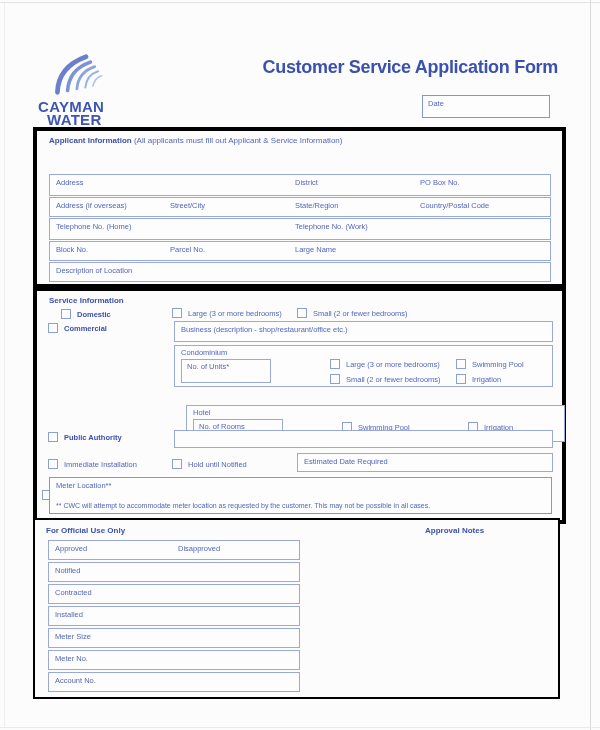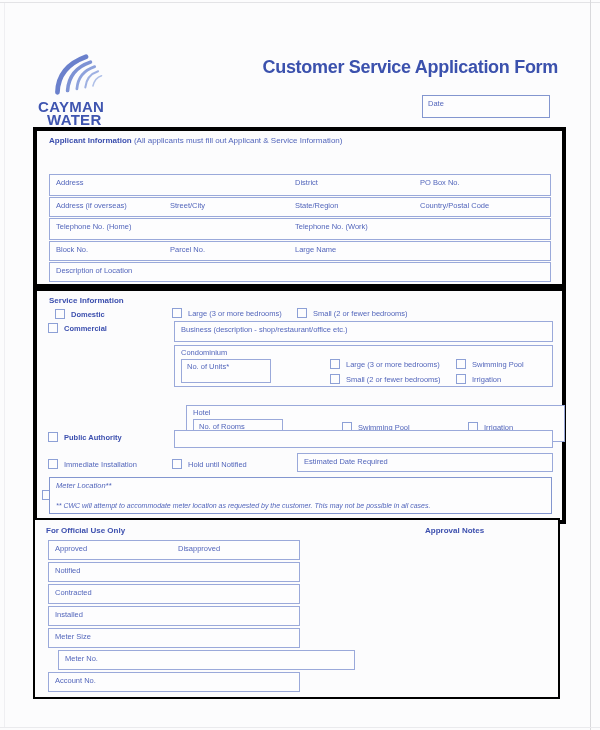--- a/index.html
+++ b/index.html
@@ -90,21 +90,21 @@
     </div>
 
     <div class="fieldbox" style="left:12px;top:131px;width:500px;height:18px;">
       <span class="lbl" style="left:6px;top:4px;">Description of Location</span>
     </div>
   </div>
 
   <div class="sect" style="left:33px;top:287px;width:525px;height:229px;">
     <div class="lbl h8 b" style="left:12px;top:6px;">Service Information</div>
 
-    <div class="cbrow b" style="left:5px;top:18px;padding-left:13px;">
+    <div class="cbrow b" style="left:11px;top:18px;padding-left:13px;">
       <span class="cb"></span><span>Domestic</span>
     </div>
     <div class="cbrow b" style="left:11px;top:32px;">
       <span class="cb"></span><span>Commercial</span>
     </div>
 
     <div class="cbrow" style="left:135px;top:17px;">
       <span class="cb"></span><span>Large (3 or more bedrooms)</span>
     </div>
     <div class="cbrow" style="left:260px;top:17px;">
@@ -159,21 +159,21 @@
     <div class="cbrow" style="left:11px;top:168px;">
       <span class="cb"></span><span>Immediate Installation</span>
     </div>
     <div class="cbrow" style="left:135px;top:168px;">
       <span class="cb"></span><span>Hold until Notified</span>
     </div>
     <div class="fieldbox" style="left:260px;top:162px;width:254px;height:17px;">
       <span class="lbl" style="left:6px;top:4px;">Estimated Date Required</span>
     </div>
 
-    <div class="fieldbox" style="left:12px;top:186px;width:501px;height:35px;border-color:#8396cf;font-style:italic;">
+    <div class="fieldbox" style="left:12px;top:186px;width:501px;height:35px;border-color:#8396cf;">
       <span class="lbl" style="left:6px;top:4px;">Meter Location**</span>
       <span class="note" style="left:6px;top:24px;">**   CWC will attempt to accommodate meter location as requested by the customer. This may not be possible in all cases.</span>
     </div>
   </div>
 
   <div class="sect sect-thick" style="left:33px;top:518px;width:523px;height:177px;">
     <div class="lbl h8 b" style="left:11px;top:7px;">For Official Use Only</div>
     <div class="lbl h8 b" style="left:390px;top:7px;">Approval Notes</div>
 
     <div class="fieldbox" style="left:13px;top:20px;width:250px;height:18px;">
@@ -185,20 +185,20 @@
     </div>
     <div class="fieldbox" style="left:13px;top:64px;width:250px;height:18px;">
       <span class="lbl" style="left:6px;top:4px;">Contracted</span>
     </div>
     <div class="fieldbox" style="left:13px;top:86px;width:250px;height:18px;">
       <span class="lbl" style="left:6px;top:4px;">Installed</span>
     </div>
     <div class="fieldbox" style="left:13px;top:108px;width:250px;height:18px;">
       <span class="lbl" style="left:6px;top:4px;">Meter Size</span>
     </div>
-    <div class="fieldbox" style="left:23px;top:130px;width:250px;height:18px;padding-left:45px;">
+    <div class="fieldbox" style="left:13px;top:130px;width:250px;height:18px;">
       <span class="lbl" style="left:6px;top:4px;">Meter No.</span>
     </div>
     <div class="fieldbox" style="left:13px;top:152px;width:250px;height:18px;">
       <span class="lbl" style="left:6px;top:4px;">Account No.</span>
     </div>
   </div>
 </div>
 
 </body></html>

